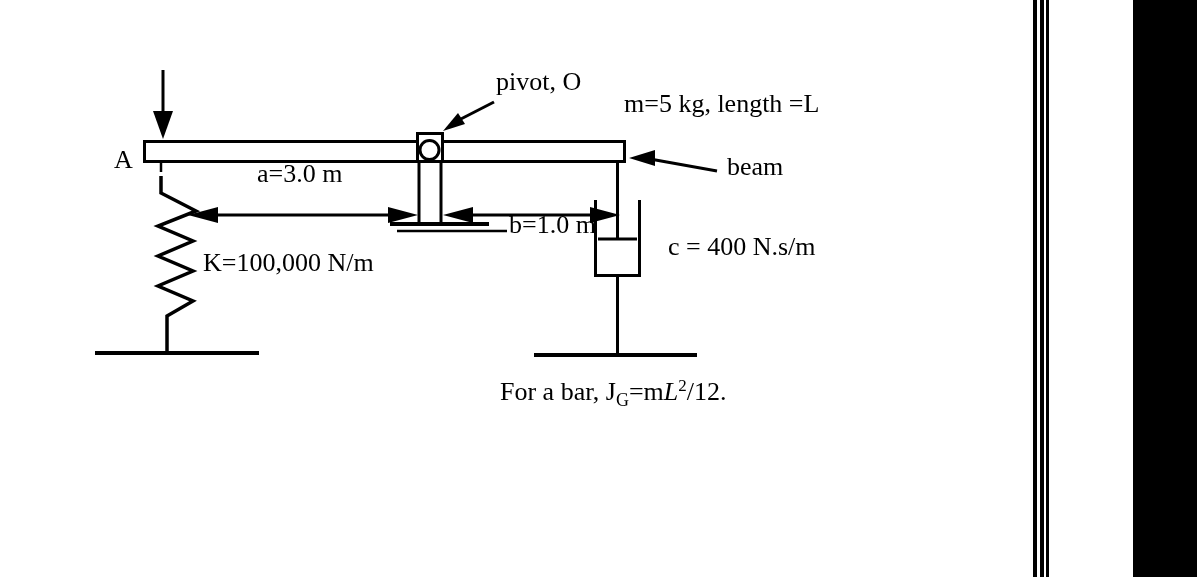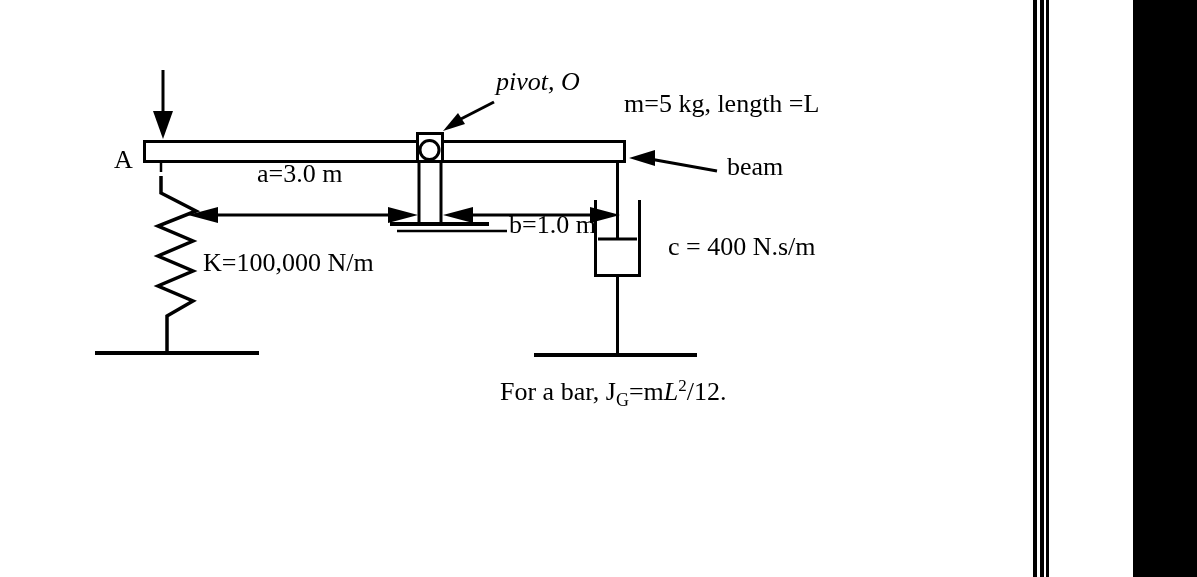--- a/index.html
+++ b/index.html
@@ -61,21 +61,21 @@
       <line x1="598" y1="239" x2="637" y2="239" stroke-width="3"></line>
       <polyline points="595.5,200 595.5,275.5 639.5,275.5 639.5,200" stroke-width="3"></polyline>
       <line x1="617.5" y1="275" x2="617.5" y2="355" stroke-width="3"></line>
       <line x1="534" y1="355" x2="697" y2="355" stroke-width="4"></line>
     </g>
   </svg>
 
   <div class="lbl" style="left:114px; top:146px;">A</div>
 
 
-  <div class="lbl" style="left:496px; top:68px;font-style:italic;">pivot, O</div>
+  <div class="lbl" style="left:496px; top:68px;">pivot, O</div>
 
   <div class="lbl" style="left:624px; top:90px;">m=5 kg, length =L</div>
 
   <div class="lbl" style="left:727px; top:153px;">beam</div>
 
   <div class="lbl" style="left:257px; top:160px;font-family:Liberation Serif, serif;">a=3.0 m</div>
 
   <div class="lbl" style="left:509px; top:167px;margin-top:44px;">b=1.0 m</div>
 
   <div class="lbl" style="left:203px; top:249px;">K=100,000 N/m</div>

